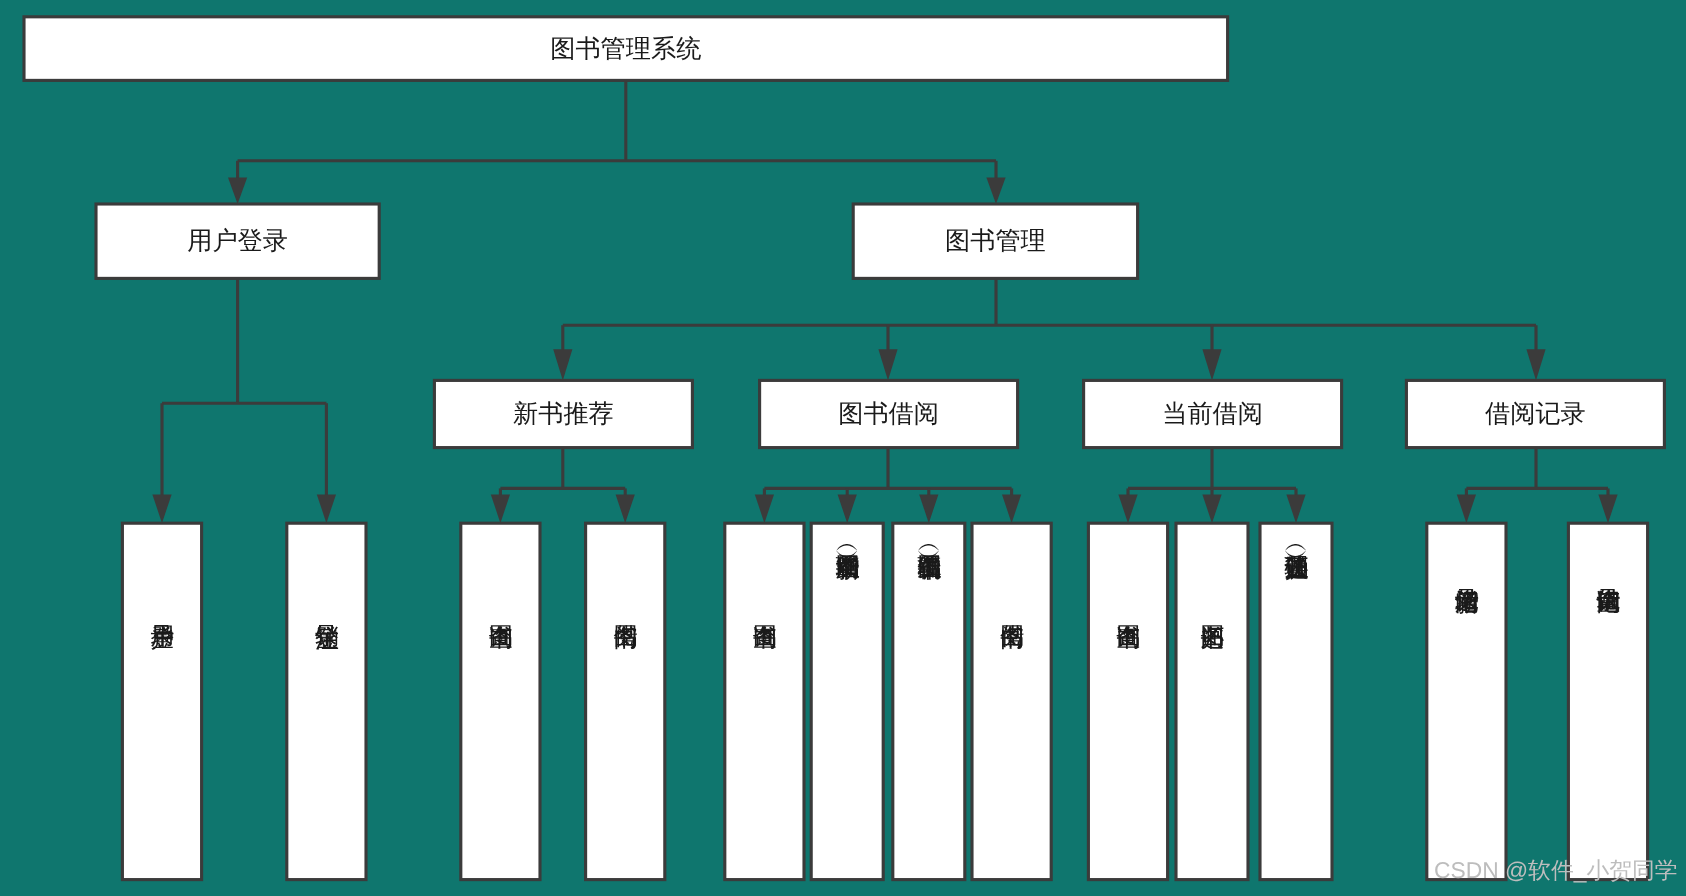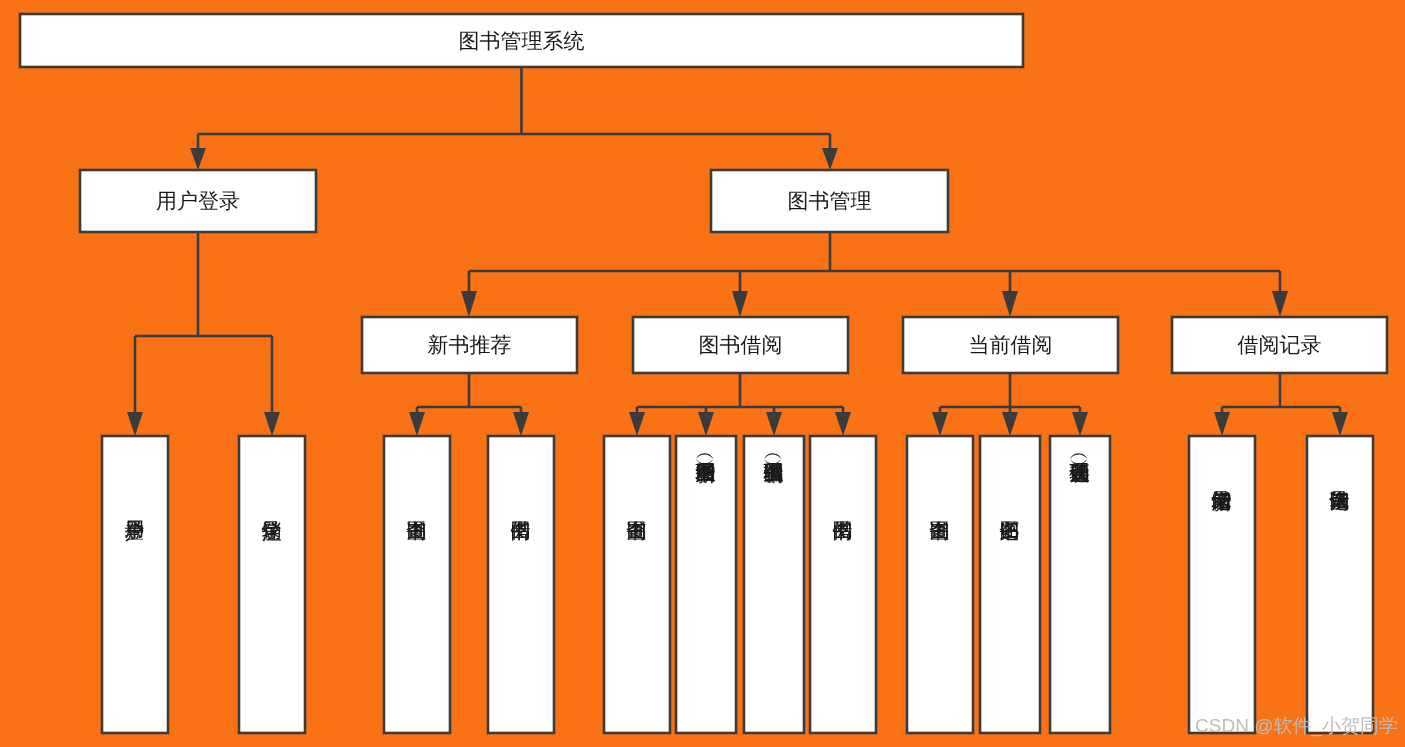--- a/index.html
+++ b/index.html
@@ -8,21 +8,21 @@
     padding: 0;
     background: #ffffff;
   }
   body {
     font-family: "Liberation Sans", "DejaVu Sans", sans-serif;
   }
   #diagram-root {
     position: relative;
     width: 1405px;
     height: 747px;
-    background: #f97316;
+    background: #0f766e;
     overflow: hidden;
   }
   svg.diagram-canvas {
     position: absolute;
     left: 0;
     top: 0;
     width: 1405px;
     height: 747px;
   }
   .node-box {

